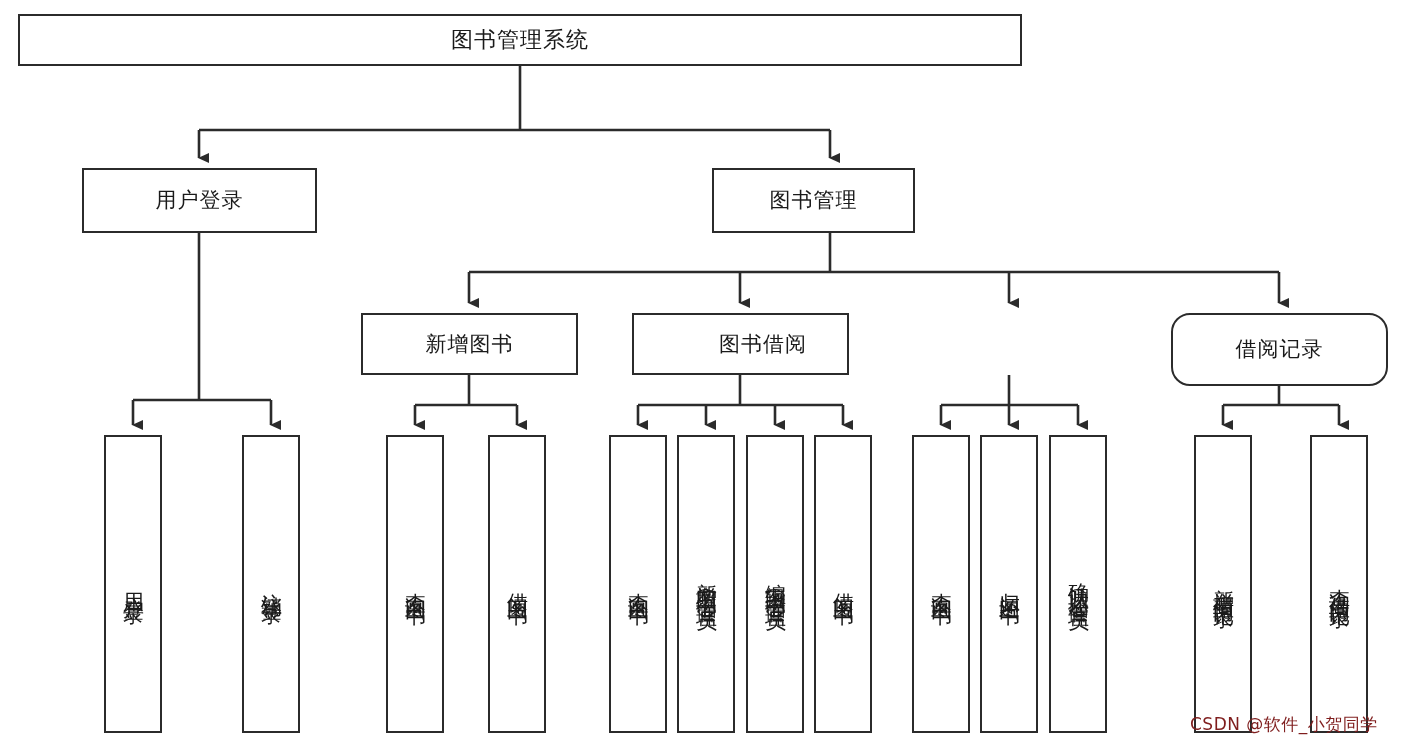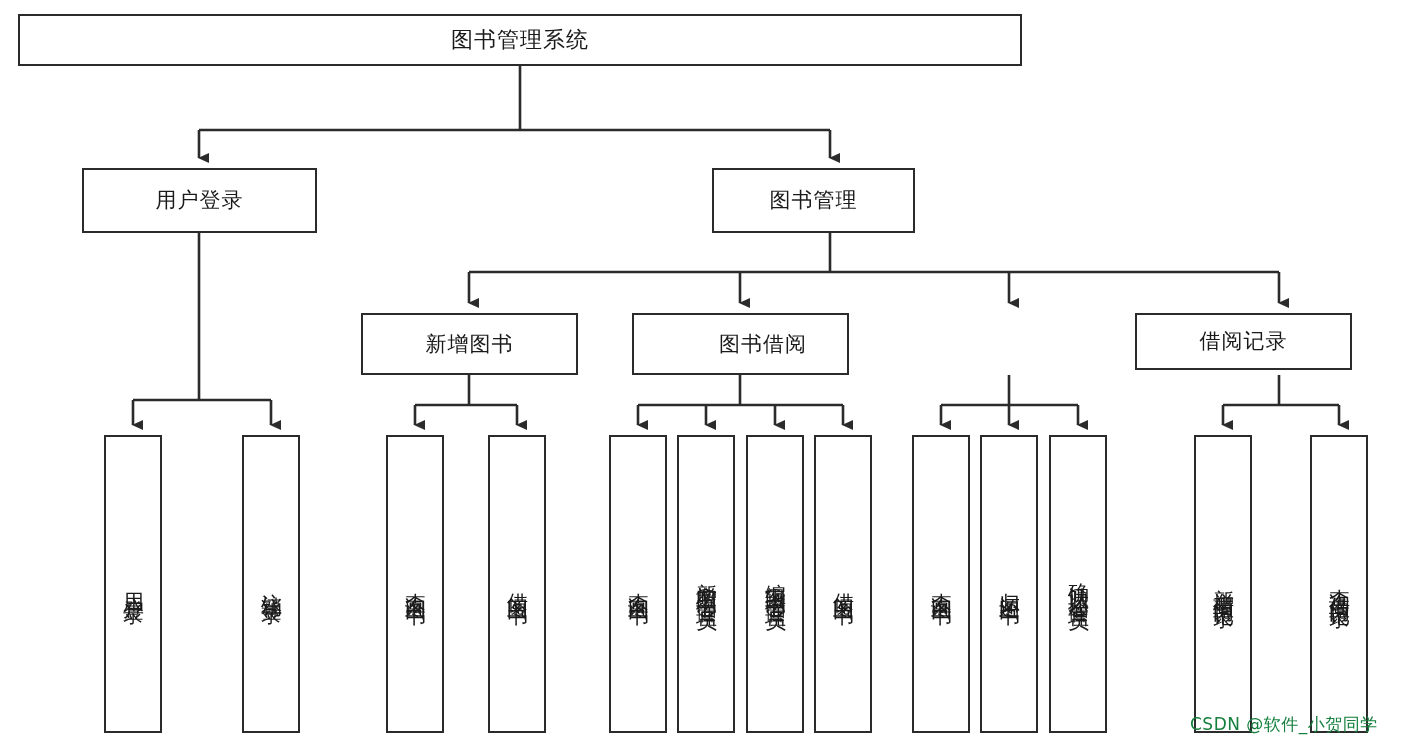--- a/index.html
+++ b/index.html
@@ -27,21 +27,21 @@
     text-orientation:upright;
     font-size:21px;
     line-height:1.18;
     padding:6px 0;
     letter-spacing:4px;
   }
   .watermark{
     position:absolute;
     left:1190px;top:713px;
     font-size:17px;
-    color:#15803d;
+    color:#7f1d1d;
     letter-spacing:0.5px;
     white-space:nowrap;
     font-family:"DejaVu Sans","Liberation Sans",sans-serif;
   }
 </style>
 </head>
 <body>
 
 <div id="diagram-root">
 
@@ -95,21 +95,21 @@
     </g>
   </svg>
 
   <div class="node h root" style="left:18px;top:14px;width:1004px;height:52px;">图书管理系统</div>
 
   <div class="node h" style="left:82px;top:168px;width:235px;height:65px;">用户登录</div>
   <div class="node h" style="left:712px;top:168px;width:203px;height:65px;">图书管理</div>
 
   <div class="node h" style="left:361px;top:313px;width:217px;height:62px;">新增图书</div>
   <div class="node h" style="left:632px;top:313px;width:217px;height:62px;padding-left:45px;">图书借阅</div>
-  <div class="node h" style="left:1135px;top:313px;width:217px;height:57px;">借阅记录</div>
+  <div class="node h" style="left:1171px;top:313px;width:217px;height:73px;border-radius:19px;">借阅记录</div>
 
   <div class="node v" style="left:104px;top:435px;width:58px;height:298px;">用户登录</div>
   <div class="node v" style="left:242px;top:435px;width:58px;height:298px;">注销登录</div>
 
   <div class="node v" style="left:386px;top:435px;width:58px;height:298px;">查询图书</div>
   <div class="node v" style="left:488px;top:435px;width:58px;height:298px;">借阅图书</div>
 
   <div class="node v" style="left:609px;top:435px;width:58px;height:298px;">查询图书</div>
   <div class="node v" style="left:677px;top:435px;width:58px;height:298px;">新增图书（管理员）</div>
   <div class="node v" style="left:746px;top:435px;width:58px;height:298px;">编辑图书（管理员）</div>

